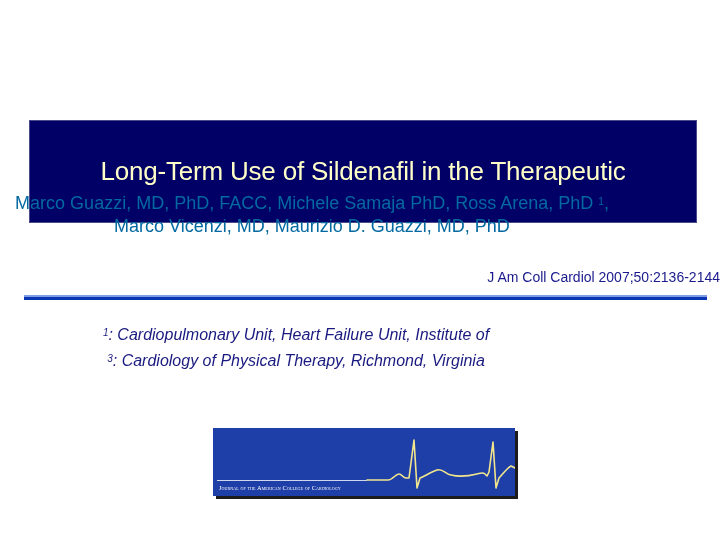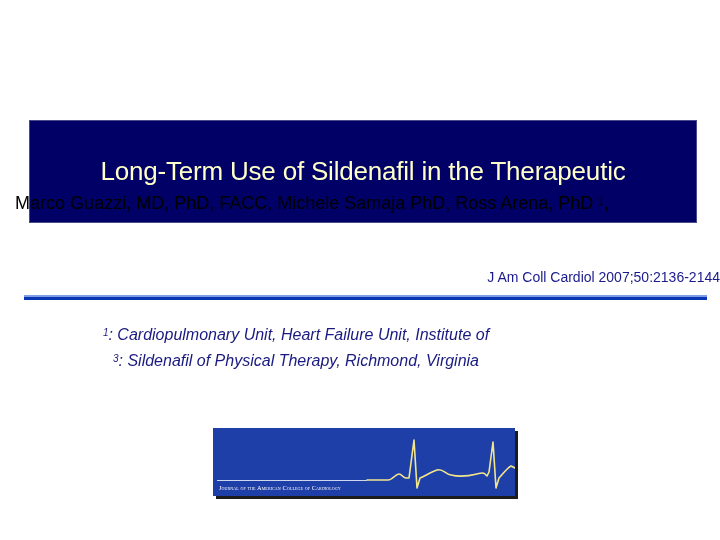--- a/index.html
+++ b/index.html
@@ -36,21 +36,21 @@
       text-align: center;
       white-space: nowrap;
       letter-spacing: -0.2px;
     }
     .authors {
       position: absolute;
       left: 0;
       top: 192px;
       width: 624px;
       text-align: center;
-      color: #000000;
+      color: #0369a1;
       font-size: 18px;
       line-height: 23px;
     }
     .authors .line { white-space: nowrap; }
     sup {
       font-size: 10px;
       vertical-align: top;
       position: relative;
       top: -2px;
     }
@@ -140,32 +140,33 @@
   </style>
 </head>
 <body>
 
 <div class="title-box">
   <div class="title-line">Long-Term Use of Sildenafil in the Therapeutic</div>
 </div>
 
 <div class="authors">
   <div class="line"><span>Marco Guazzi, MD, PhD, FACC, Michele Samaja PhD, Ross Arena, PhD </span><sup>1</sup><span>,</span></div>
+  <div class="line">Marco Vicenzi, MD, Maurizio D. Guazzi, MD, PhD</div>
 </div>
 
 <div class="citation">J Am Coll Cardiol 2007;50:2136-2144</div>
 
 <div class="rule"></div>
 
 <div class="affiliations">
   <div class="aff">
     <span class="line"><sup>1</sup><span>: Cardiopulmonary Unit, Heart Failure Unit, Institute of</span></span>
   </div>
   <div class="aff">
-    <span class="line"><sup>3</sup><span>: Sildenafil of Physical Therapy, Richmond, Virginia</span></span>
+    <span class="line"><sup>3</sup><span>: Cardiology of Physical Therapy, Richmond, Virginia</span></span>
   </div>
 </div>
 
 <div class="logo-wrap">
   <div class="logo">
     <div class="logo-rule"></div>
     <div class="logo-subtitle">Journal of the American College of Cardiology</div>
     <svg class="ecg" viewBox="0 0 302 68" xmlns="http://www.w3.org/2000/svg">
       <path d="M154 52 L175 52 C180 52 182 46 186 46 C189 46 190 50 193 50 L196 50 L201 12 L204 60 L207 50 C212 48 218 44 224 42 C230 40 232 46 238 47 C246 49 256 48 264 46 C268 45 270 44 272 46 L274 48 L276 44 L280 14 L283 60 L286 50 C290 46 294 40 298 38 L302 40" fill="none" stroke="#F2E68C" stroke-width="1.6" stroke-linejoin="round" stroke-linecap="round"></path>
     </svg>

